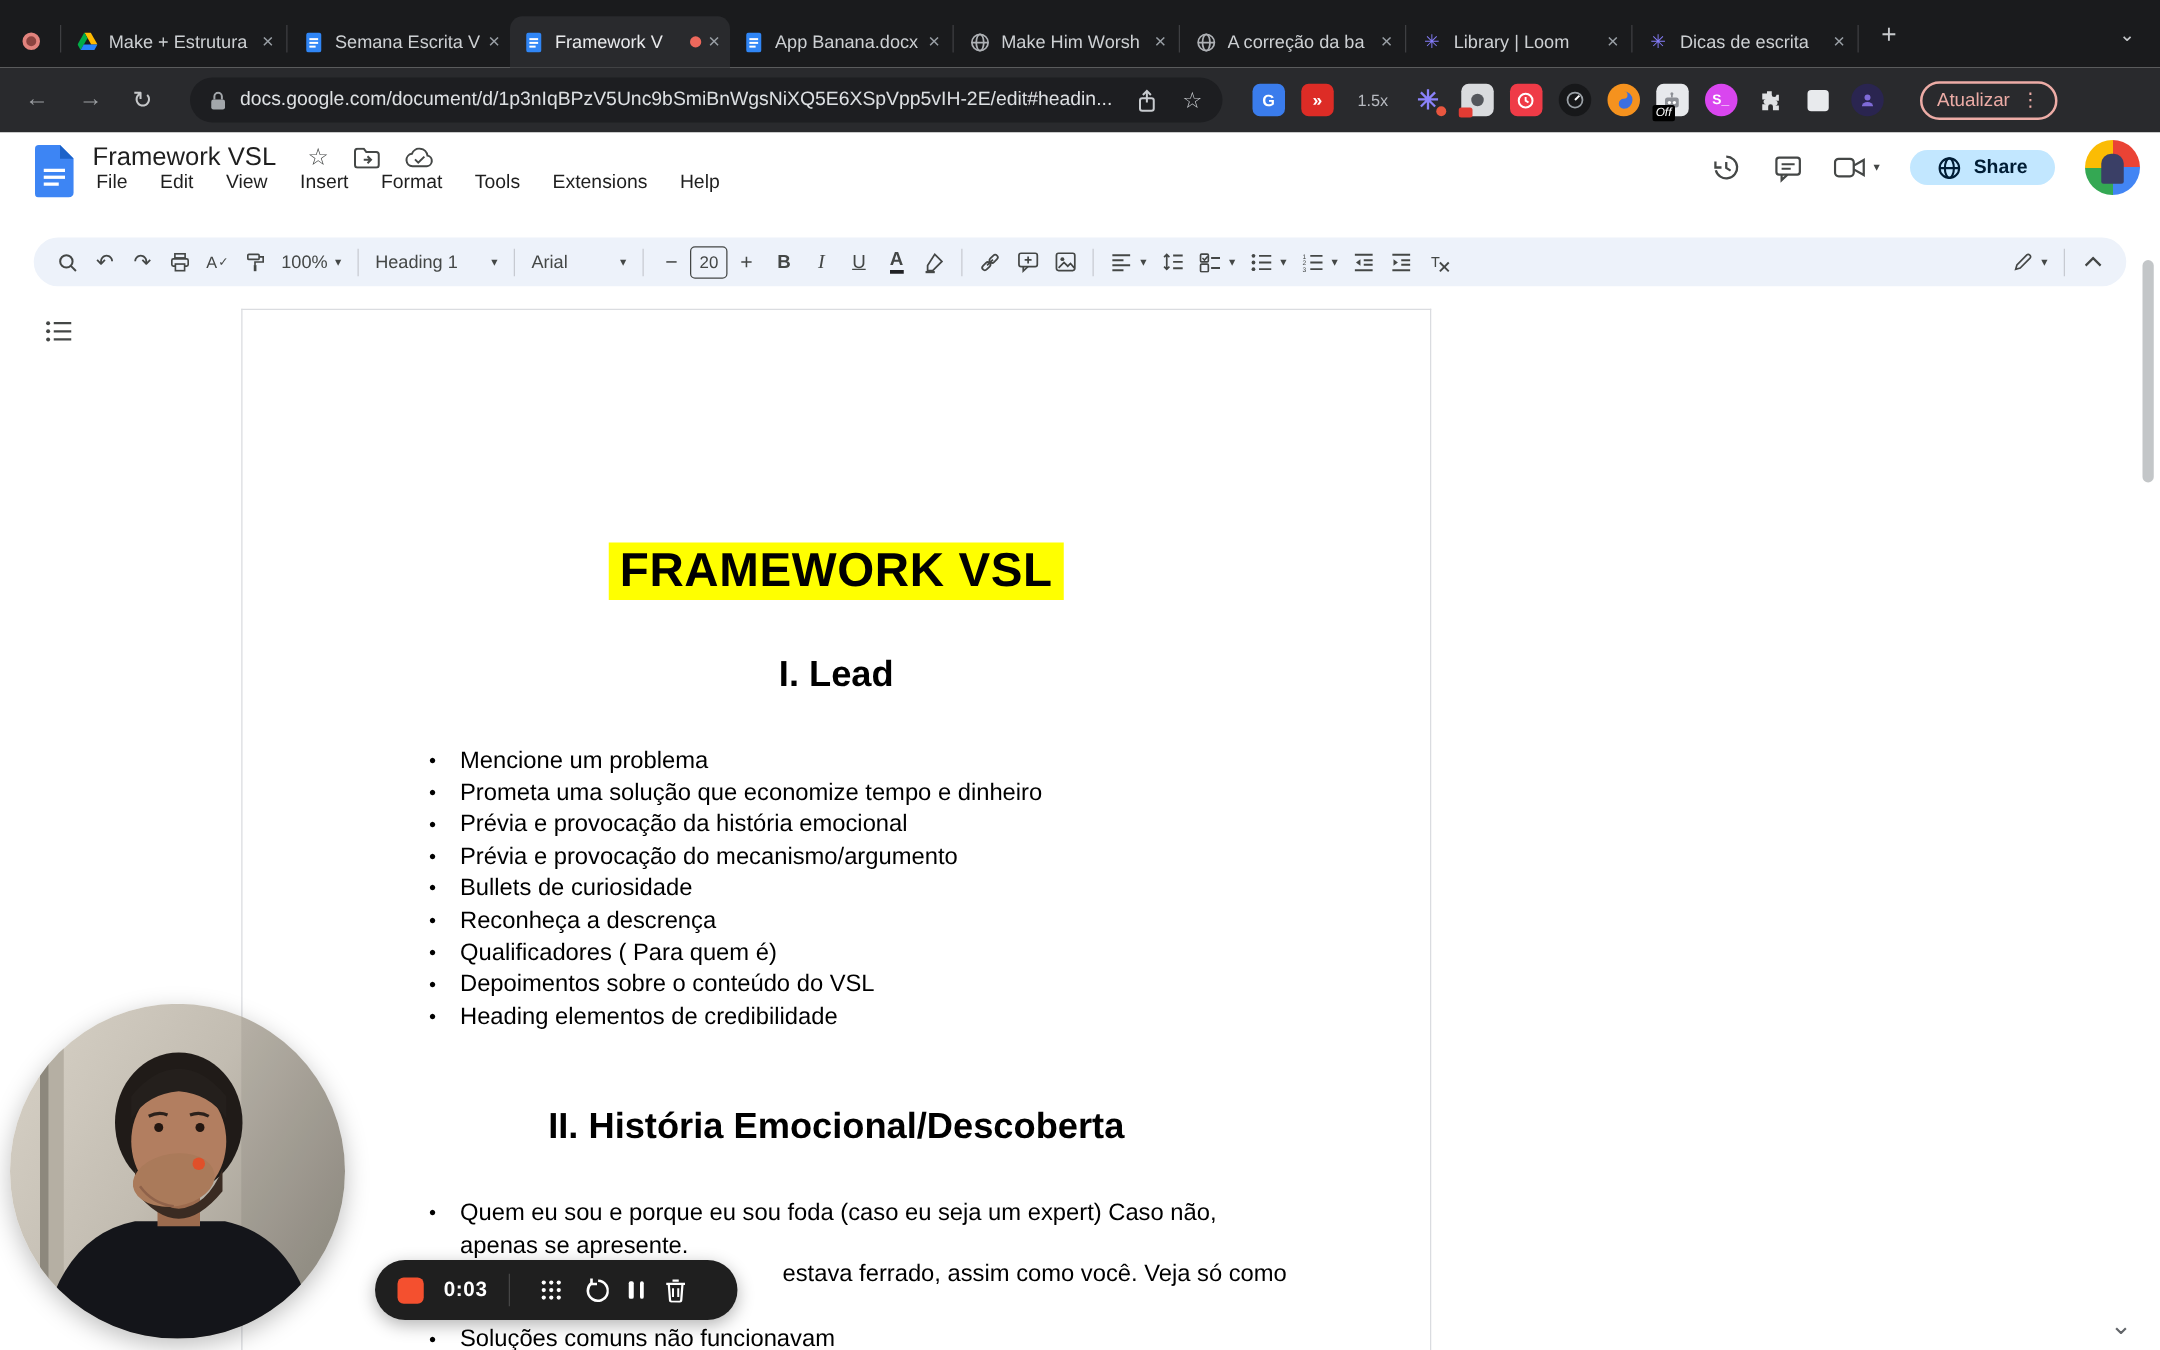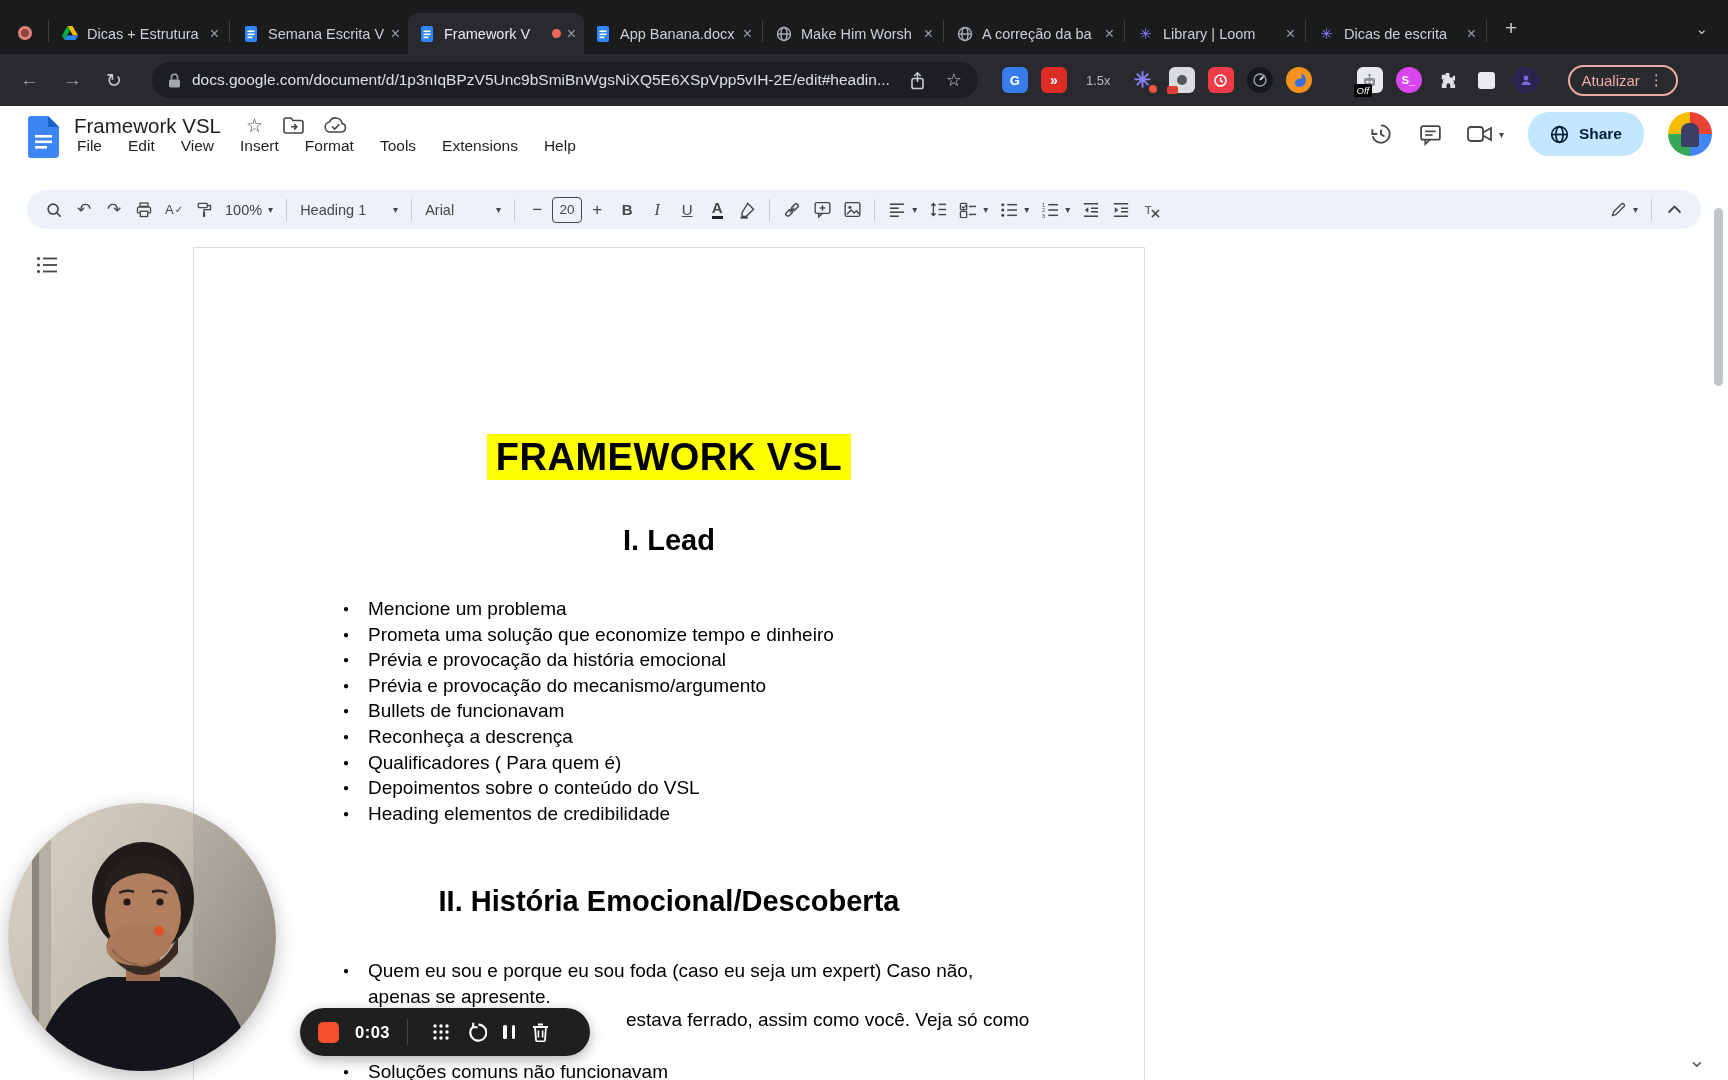--- a/index.html
+++ b/index.html
@@ -48,21 +48,21 @@
 
   
   .docshead { position:absolute; left:0; top:106px; width:1728px; height:84px; background:#fff; }
   .docslogo { position:absolute; left:28px; top:10px; }
   .doctitle { position:absolute; left:74px; top:8px; font-size:20.5px; color:#1f1f1f; }
   .titleicons { position:absolute; left:246px; top:8px; display:flex; gap:20px; align-items:center;
                 color:#444746; font-size:19px; }
   .menurow { position:absolute; left:64px; top:28px; display:flex; }
   .mi { padding:3px 13px; font-size:15.5px; color:#1f1f1f; border-radius:8px; }
   .headright { position:absolute; right:16px; top:6px; display:flex; align-items:center; gap:24px; }
-  .sharebtn { height:44px; border-radius:21px; background:#c2e7ff; color:#001d35; display:flex;
+  .sharebtn { height:28px; border-radius:21px; background:#c2e7ff; color:#001d35; display:flex;
               align-items:center; gap:10px; padding:0 22px; font-size:15.5px; font-weight:bold; }
   .avatar { width:44px; height:44px; border-radius:50%; padding:3px;
             background:conic-gradient(#ea4335 0 25%, #4285f4 25% 50%, #34a853 50% 75%, #fbbc04 75% 100%); }
   .avatar .inner { width:100%; height:100%; border-radius:50%; background:#1c2336; position:relative; overflow:hidden; }
   .avatar .inner:after { content:""; position:absolute; left:10px; top:8px; width:18px; height:24px;
             background:#3a3f66; border-radius:8px 8px 2px 2px; }
   .camwrap { display:flex; align-items:center; gap:6px; color:#444746; }
 
   
   .toolbar { position:absolute; left:27px; top:190px; width:1674px; height:39px; background:#edf2fa;
@@ -120,21 +120,21 @@
     <span class="tsdiv"></span>
 
     <div class="tab">
       <span class="fav">
         <svg width="16" height="15" viewBox="0 0 16 15">
             <path d="M5.5 0 L10.5 0 L16 9.5 L11 9.5 Z" fill="#ffba00"></path>
             <path d="M5.5 0 L0 9.5 L2.5 14 L8 4.5 Z" fill="#00ac47"></path>
             <path d="M2.5 14 L13.5 14 L16 9.5 L5 9.5 Z" fill="#2684fc"></path>
           </svg>
       </span>
-      <span class="tlabel">Dicas + Estrutura</span>
+      <span class="tlabel">Make + Estrutura</span>
       <span class="tclose">×</span>
     </div>
     <span class="tsdiv"></span>
 
     <div class="tab">
       <span class="fav">
         <svg width="14" height="16" viewBox="0 0 14 16">
             <rect x="1" y="0" width="12" height="16" rx="2" fill="#3086f6"></rect>
             <rect x="3.5" y="4.5" width="7" height="1.6" fill="#fff"></rect>
             <rect x="3.5" y="7.5" width="7" height="1.6" fill="#fff"></rect>
@@ -260,21 +260,21 @@
           <svg width="16" height="16" viewBox="0 0 16 16">
             <circle cx="8" cy="8" r="6" fill="none" stroke="#9aa0a6" stroke-width="1.4"></circle>
             <line x1="8" y1="8" x2="11.5" y2="4.5" stroke="#fff" stroke-width="1.6"></line>
           </svg>
         </span>
       <span class="extbox" style="background:#f5921e;border-radius:50%;">
           <svg width="16" height="16" viewBox="0 0 16 16">
             <path d="M8 1 a7 7 0 0 1 0 14 a4 4 0 0 1 0 -8 a3 3 0 0 0 0 -6 Z" fill="#3b6fe0"></path>
           </svg>
         </span>
-      <span class="extbox" style="background:#e7e9ec;margin-left:32px;">
+      <span class="extbox" style="background:#e7e9ec;">
           <svg width="15" height="15" viewBox="0 0 15 15">
             <rect x="2" y="5" width="11" height="8" rx="2" fill="#8d9096"></rect>
             <circle cx="5.5" cy="9" r="1.3" fill="#fff"></circle>
             <circle cx="9.5" cy="9" r="1.3" fill="#fff"></circle>
             <line x1="7.5" y1="2" x2="7.5" y2="5" stroke="#8d9096" stroke-width="1.4"></line>
             <circle cx="7.5" cy="2" r="1.2" fill="#8d9096"></circle>
           </svg>
           <i class="offbadge">Off</i>
         </span>
       <span class="extbox" style="background:#d946ef;border-radius:50%;font-size:11px;">S_</span>
@@ -566,21 +566,21 @@
       <div class="bl">
           <span class="bdot">●</span>
           <span class="btxt">Prévia e provocação da história emocional</span>
         </div>
       <div class="bl">
           <span class="bdot">●</span>
           <span class="btxt">Prévia e provocação do mecanismo/argumento</span>
         </div>
       <div class="bl">
           <span class="bdot">●</span>
-          <span class="btxt">Bullets de funcionavam</span>
+          <span class="btxt">Bullets de curiosidade</span>
         </div>
       <div class="bl">
           <span class="bdot">●</span>
           <span class="btxt">Reconheça a descrença</span>
         </div>
       <div class="bl">
           <span class="bdot">●</span>
           <span class="btxt">Qualificadores ( Para quem é)</span>
         </div>
       <div class="bl">

